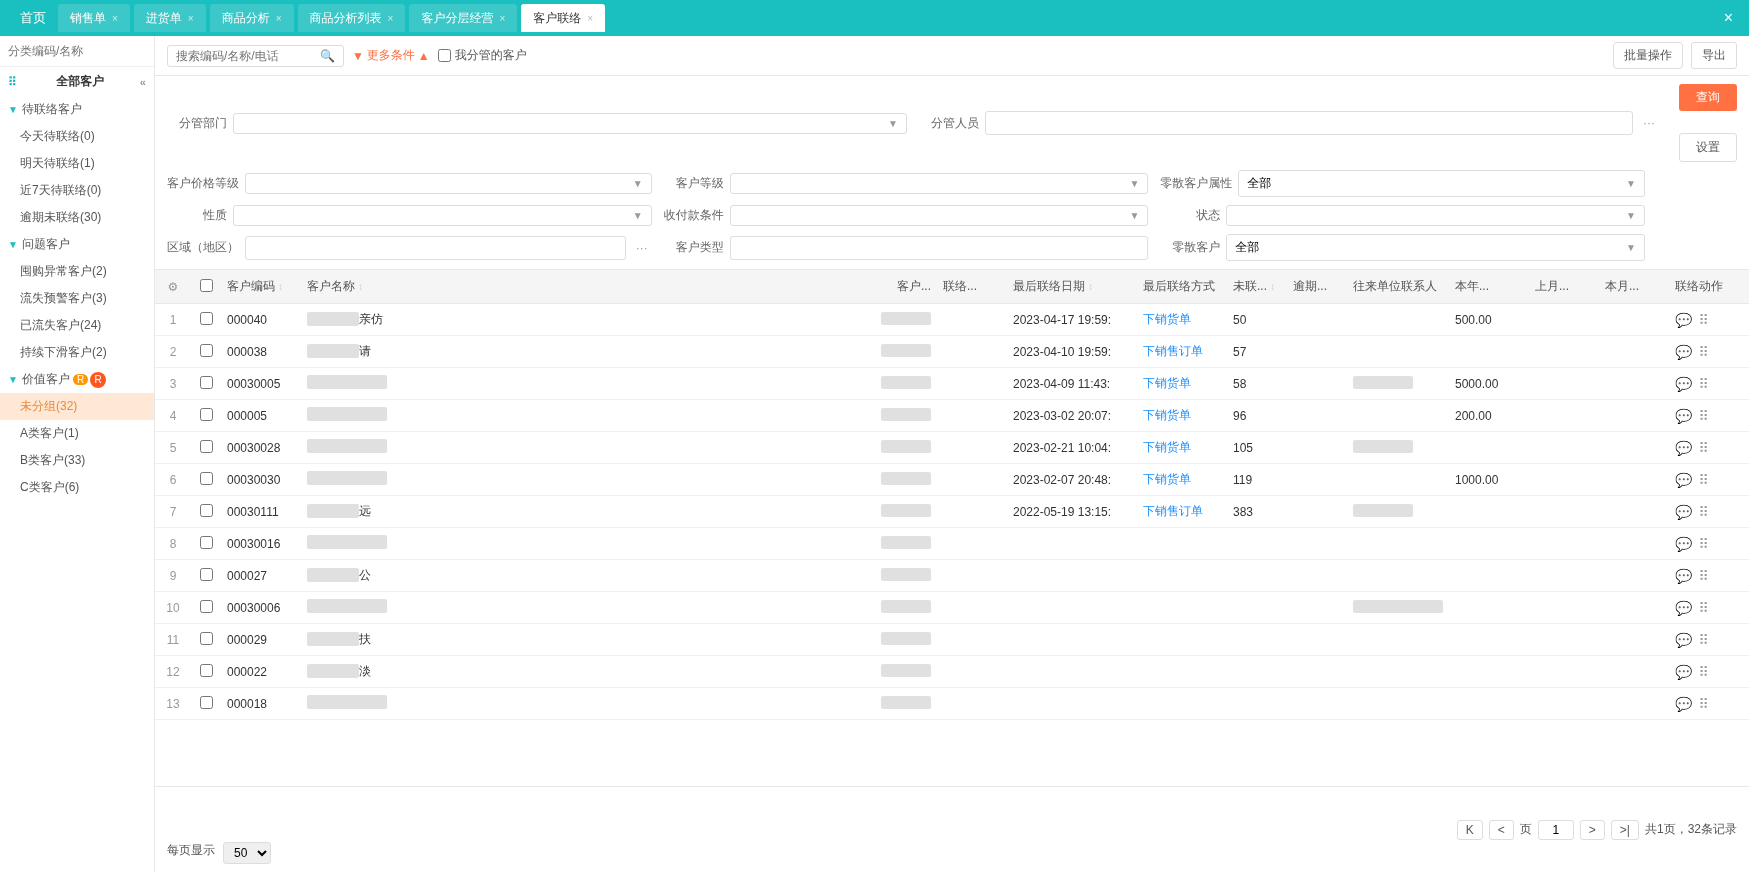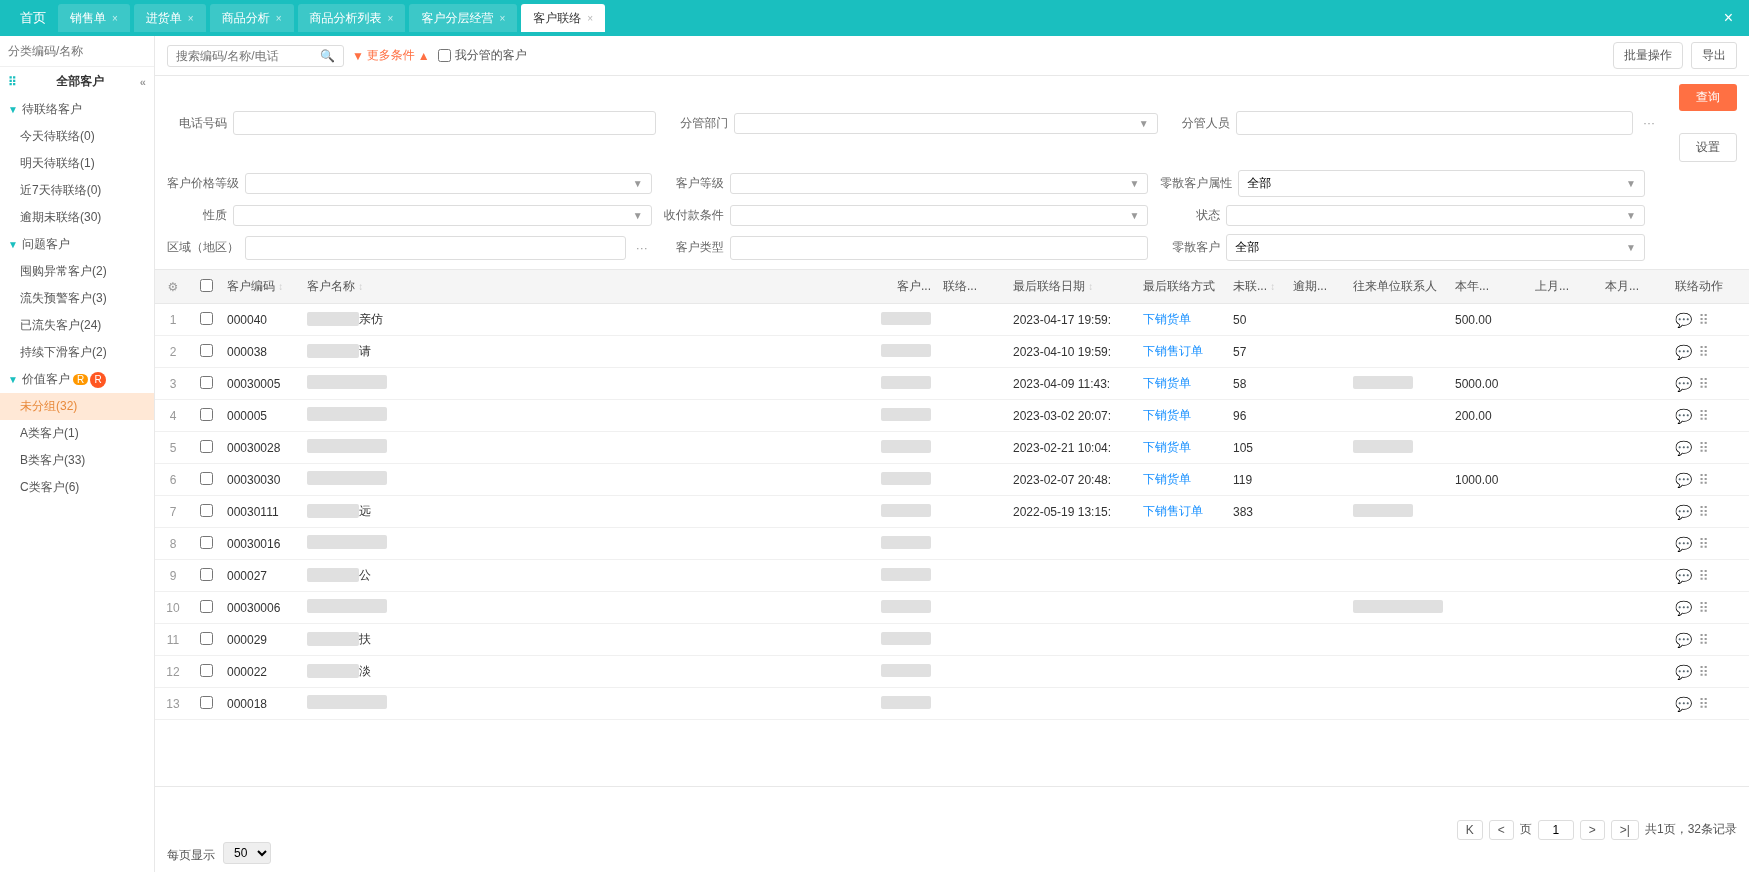--- a/index.html
+++ b/index.html
@@ -87,21 +87,21 @@
     .col-this-month { width: 70px; }
     .col-action { width: 80px; }
 
     .link-text { color: #1890ff; cursor: pointer; text-decoration: none; }
 
     .action-icons { display: flex; gap: 6px; align-items: center; }
     .action-icon { color: #999; cursor: pointer; font-size: 14px; }
 
     
     .pagination { display: flex; align-items: center; justify-content: space-between; padding: 8px 12px; background: #fff; border-top: 1px solid #e8e8e8; }
-    .pagination-left { display: flex; align-items: flex-end; gap: 8px; color: #555; margin-top: 47px; }
+    .pagination-left { display: flex; align-items: flex-start; gap: 8px; color: #555; margin-top: 47px; }
     .page-size-select { border: 1px solid #ddd; border-radius: 3px; padding: 2px 6px; font-size: 12px; }
     .pagination-right { display: flex; align-items: center; gap: 6px; color: #555; }
     .page-btn { border: 1px solid #ddd; background: #fff; padding: 2px 8px; border-radius: 3px; cursor: pointer; color: #555; }
     .page-input { border: 1px solid #ddd; border-radius: 3px; padding: 2px 6px; width: 36px; text-align: center; font-size: 12px; outline: none; }
 
     .th-sort { cursor: pointer; }
     .th-sort::after { content: ' ↕'; color: #ccc; font-size: 10px; }
 
     
     ::-webkit-scrollbar { width: 6px; height: 6px; }
@@ -209,24 +209,20 @@
       <div class="filter-spacer"></div>
       <div class="filter-actions">
         <button class="btn-batch">批量操作</button>
         <button class="btn-export">导出</button>
       </div>
     </div>
 
     <div class="adv-filter">
 
       <div class="adv-filter-row">
-        <div class="filter-field">
-          <label>电话号码</label>
-          <input class="filter-input" type="text" style="">
-        </div>
         <div class="filter-field">
           <label>分管部门</label>
           <div class="filter-select">
             <span></span>
             <span class="chev">▼</span>
           </div>
         </div>
         <div class="filter-field">
           <label>分管人员</label>
           <input class="filter-input" type="text" style="flex: 1 1 0%;">

